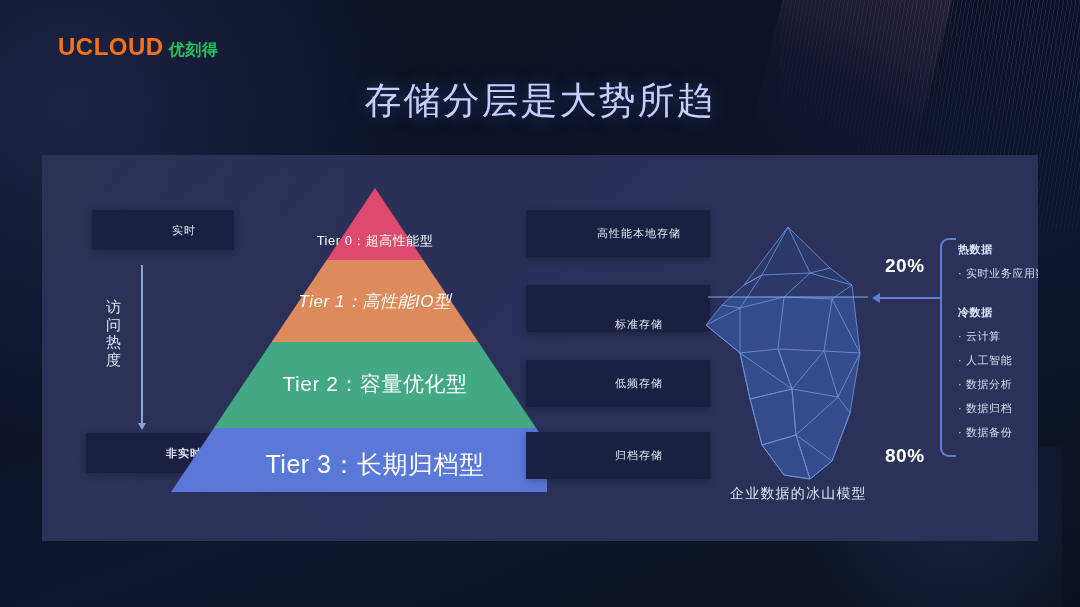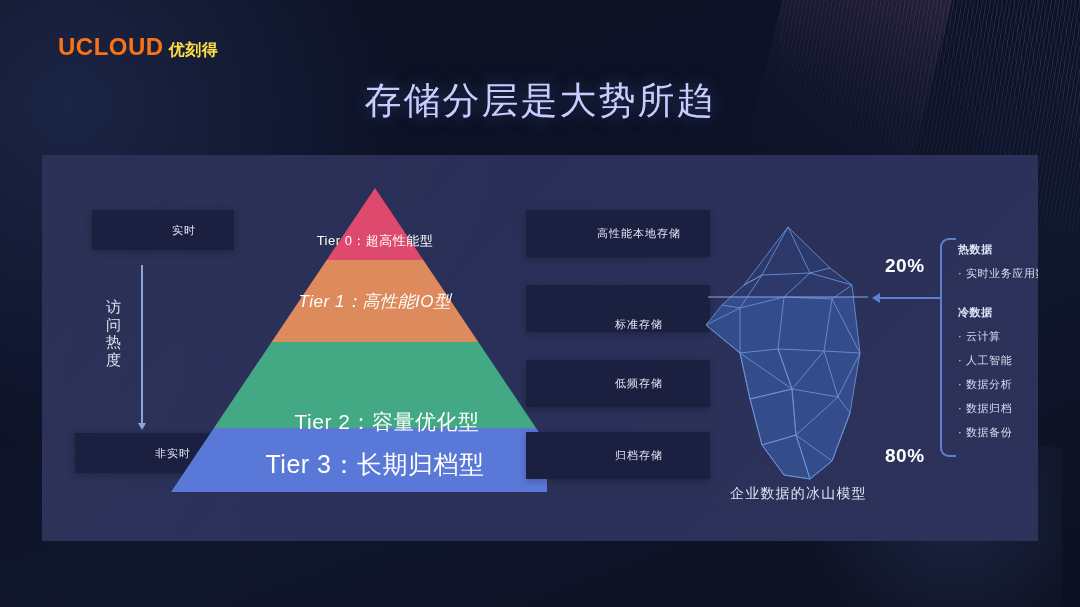--- a/index.html
+++ b/index.html
@@ -90,21 +90,21 @@
   .logo-mark {
     font-size: 24px;
     font-weight: bold;
     letter-spacing: 0.5px;
     color: #f97316;
     font-family: "Liberation Sans", sans-serif;
   }
   .logo-cn {
     font-size: 16px;
     font-weight: bold;
-    color: #fde047;
+    color: #22c55e;
     letter-spacing: 0.5px;
     margin-left: 3px;
   }
 
   
   .slide-title {
     position: absolute;
     left: 0; right: 0;
     top: 76px;
     text-align: center;
@@ -263,21 +263,21 @@
     <div class="chip" style="left:50px; top:55px; width:100px; height:40px;">
       <span>实时</span>
     </div>
 
     <div class="axis-line" style="left:99px; top:110px; height:160px;"></div>
     <div class="axis-arrow" style="left:96px; top:268px;"></div>
     <div class="axis-label" style="left:63px; top:143px;">
       <span><div>访</div><div>问</div><div>热</div><div>度</div></span>
     </div>
 
-    <div class="chip" style="left:33px; top:278px; width:112px; height:40px;">
+    <div class="chip" style="left:44px; top:278px; width:112px; height:40px;font-weight:bold;">
       <span>非实时</span>
     </div>
 
     <div class="pyramid">
       <svg width="420" height="320" viewBox="0 0 420 320">
 
         <defs>
           <clipPath id="pyrclip">
             <polygon points="248,8 44,312 452,312"></polygon>
           </clipPath>
@@ -285,21 +285,21 @@
         <g clip-path="url(#pyrclip)">
           <rect x="0" y="0" width="460" height="80" fill="#de4a6d"></rect>
           <rect x="0" y="80" width="460" height="82" fill="#dd8b5c"></rect>
           <rect x="0" y="162" width="460" height="86" fill="#43a884"></rect>
           <rect x="0" y="248" width="460" height="66" fill="#5a78d8"></rect>
         </g>
       </svg>
 
       <div class="tier-label" style="left:0; width:496px; top:52px; font-size:13px;">Tier 0：超高性能型</div>
       <div class="tier-label" style="left:0; width:496px; top:110px; font-size:17px;font-style:italic;">Tier 1：高性能IO型</div>
-      <div class="tier-label" style="left:12px; width:496px; top:190px; font-size:21px;margin-top:38px;">Tier 2：容量优化型</div>
+      <div class="tier-label" style="left:0; width:496px; top:190px; font-size:21px;">Tier 2：容量优化型</div>
       <div class="tier-label" style="left:0; width:496px; top:268px; font-size:25px;">Tier 3：长期归档型</div>
     </div>
 
     <div class="chip" style="left:484px; top:55px; width:142px; height:47px;">
       <span>高性能本地存储</span>
     </div>
     <div class="chip" style="left:484px; top:130px; width:142px; height:47px;align-items:flex-end;">
       <span>标准存储</span>
     </div>
     <div class="chip" style="left:484px; top:205px; width:142px; height:47px;">

